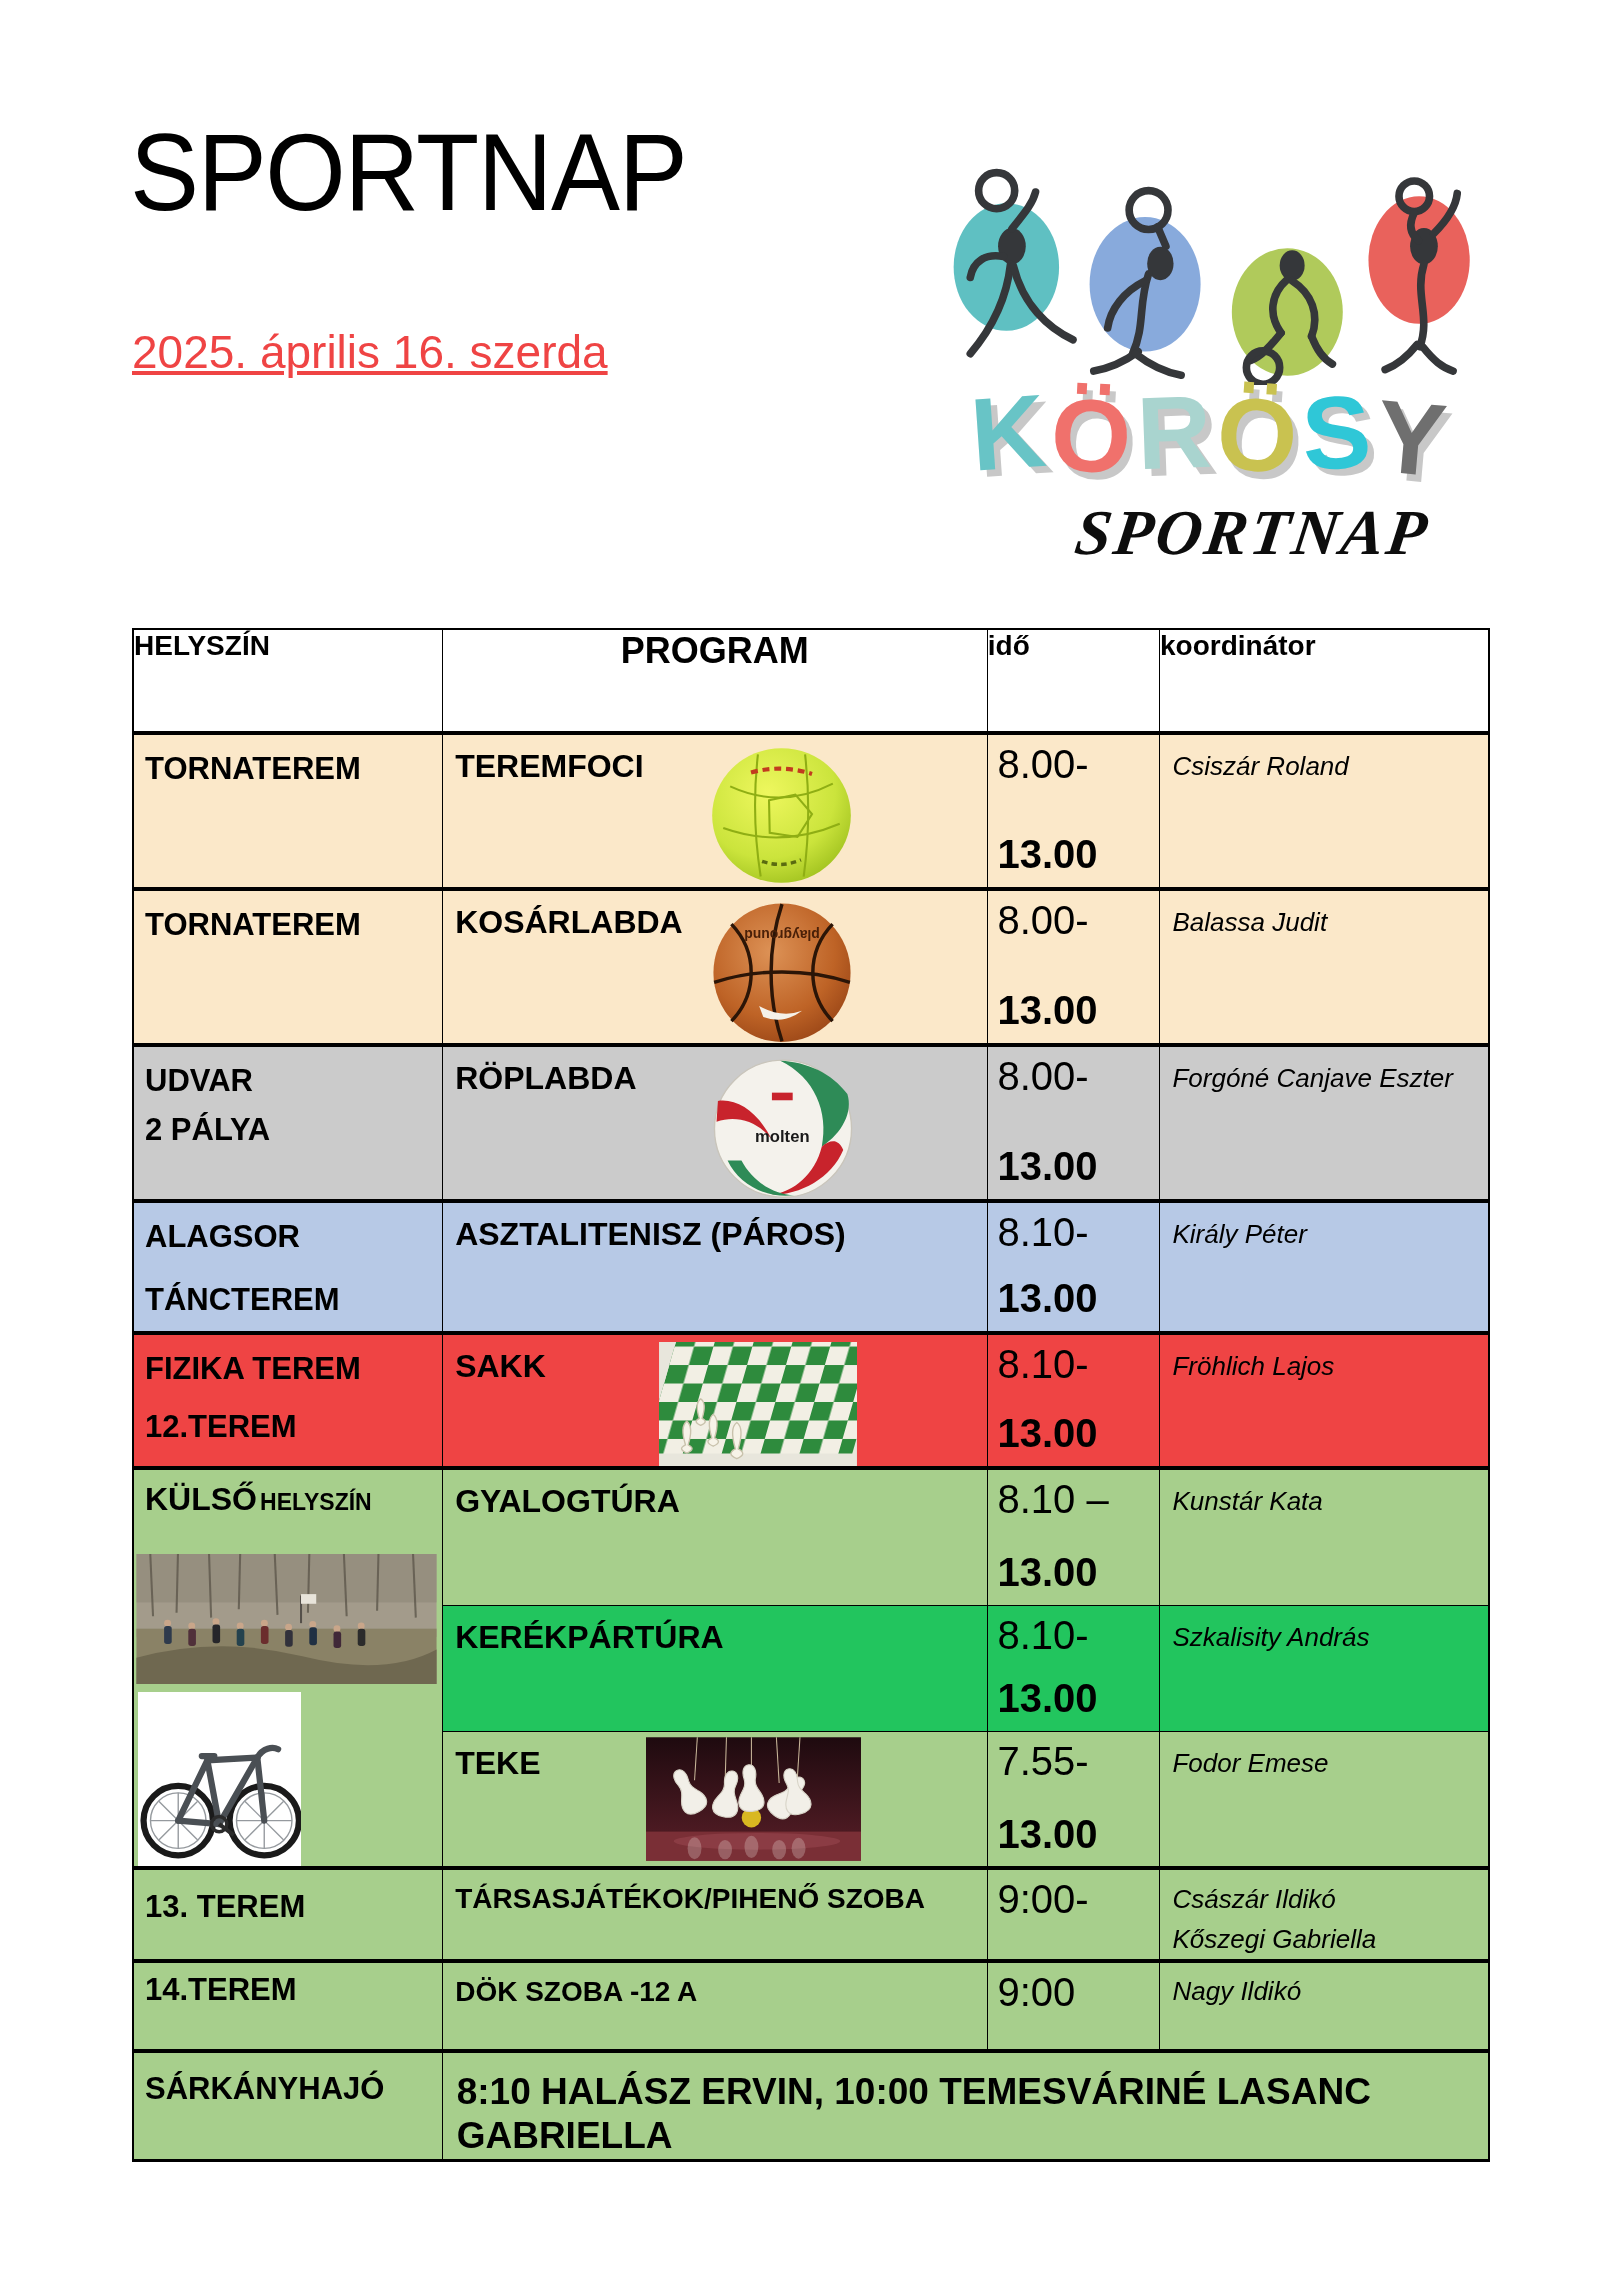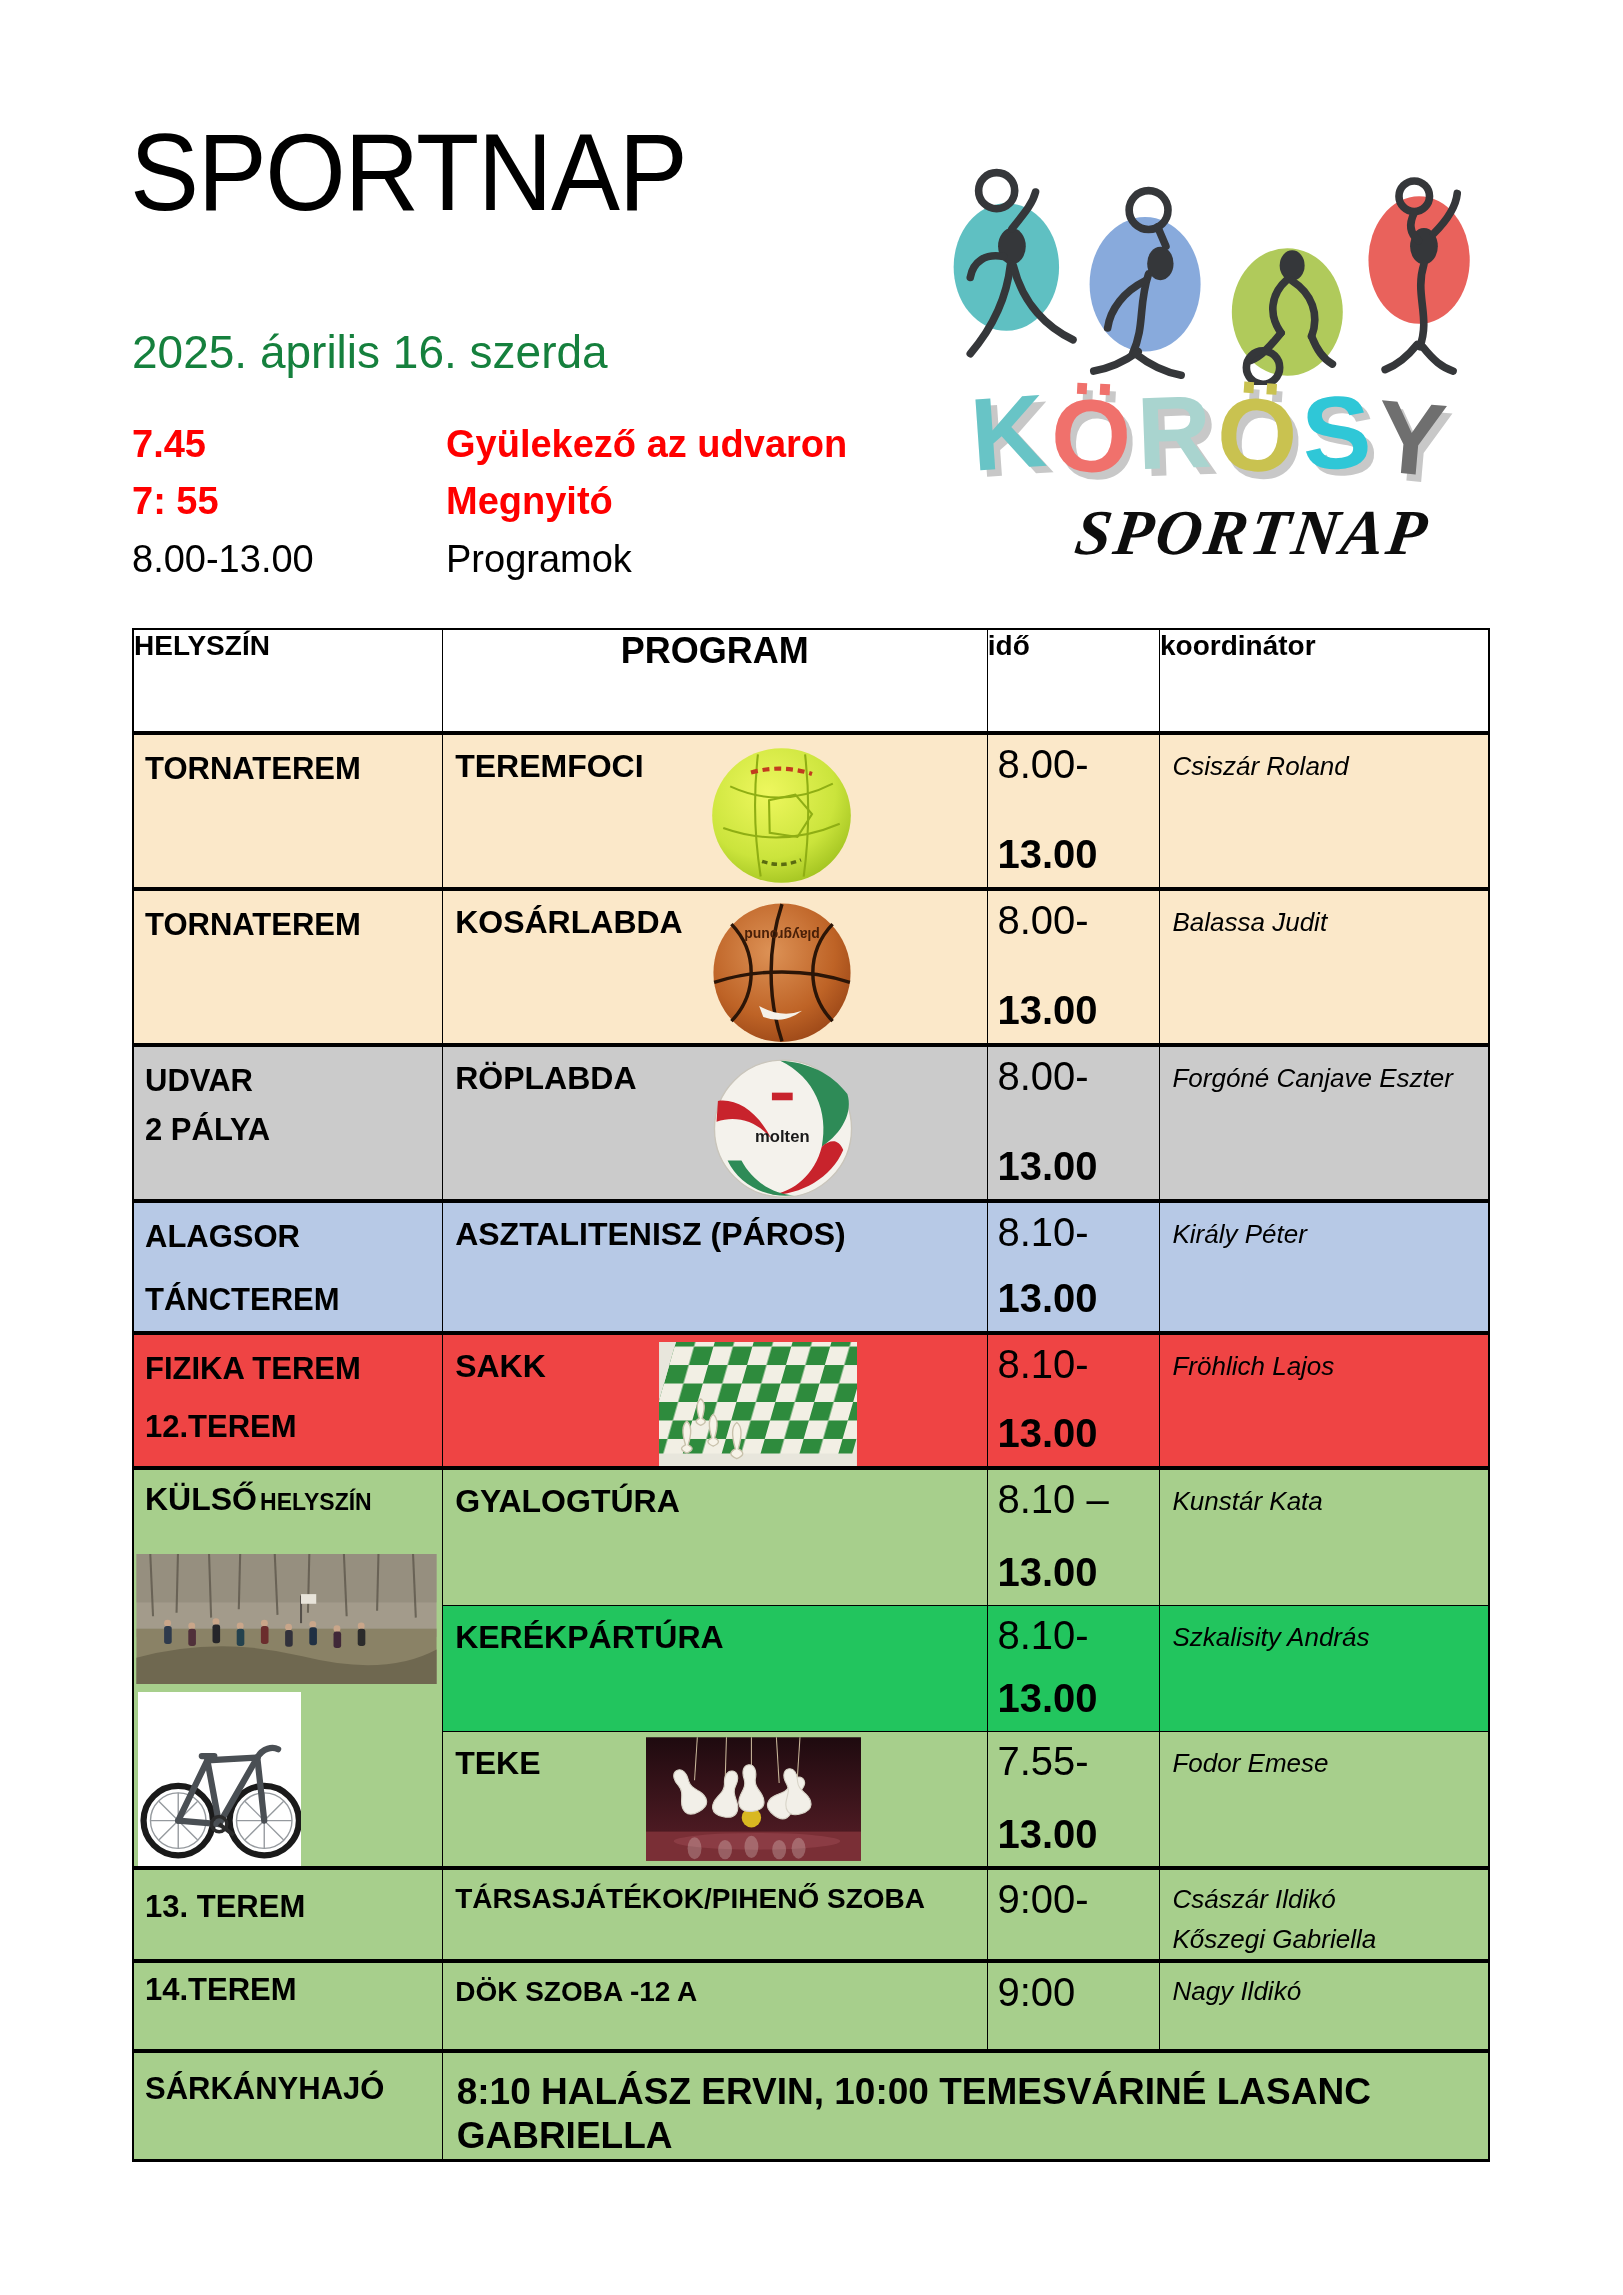--- a/index.html
+++ b/index.html
@@ -58,33 +58,22 @@
   .cell-img.pins{top:5.6px;right:126px;}
 
   .merged-note{font-size:37px;font-weight:700;padding:16.7px 7px 0 14px;line-height:1.2;}
 </style>
 </head>
 <body>
 
 <div class="page">
 
   <div class="title" style="color: rgb(0, 0, 0);">SPORTNAP</div>
-  <div class="date" style="color: #15803d;">2025. április 16. szerda</div>
-
-  <div class="intro">
-    <div class="intro-row red" style="color: rgb(255, 0, 0);">
-      <span class="intro-time">7.45</span><span>Gyülekező az udvaron</span>
-    </div>
-    <div class="intro-row red" style="color: rgb(255, 0, 0);">
-      <span class="intro-time">7: 55</span><span>Megnyitó</span>
-    </div>
-    <div class="intro-row">
-      <span class="intro-time">8.00-13.00</span><span>Programok</span>
-    </div>
-  </div>
+  <div class="date" style="color: #ef4444; text-decoration: underline;">2025. április 16. szerda</div>
+
 
   <div class="logo">
     <svg class="logo-figures" width="548" height="243" viewBox="0 0 790 350">
       <ellipse class="fig-circle" cx="100" cy="180" rx="76" ry="92" fill="#5FC0C2"></ellipse>
       <ellipse class="fig-circle" cx="300" cy="205" rx="80" ry="97" fill="#88AADC"></ellipse>
       <ellipse class="fig-circle" cx="505" cy="245" rx="80" ry="92" fill="#B0CA5B"></ellipse>
       <ellipse class="fig-circle" cx="695" cy="170" rx="73" ry="92" fill="#E9625C"></ellipse>
       <g fill="none" stroke="#35373A" stroke-width="11" stroke-linecap="round">
 
         <circle cx="86" cy="70" r="26"></circle>

